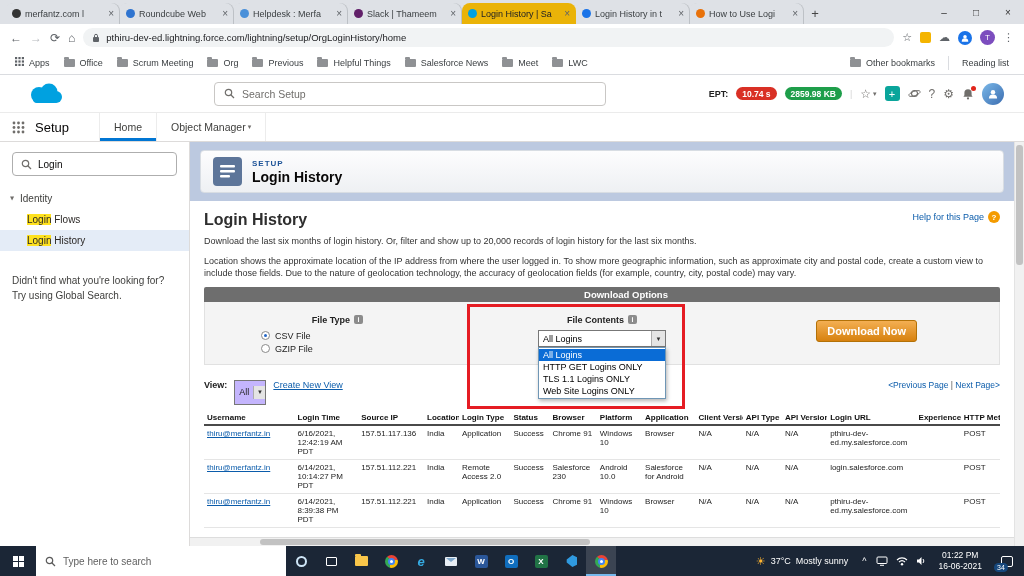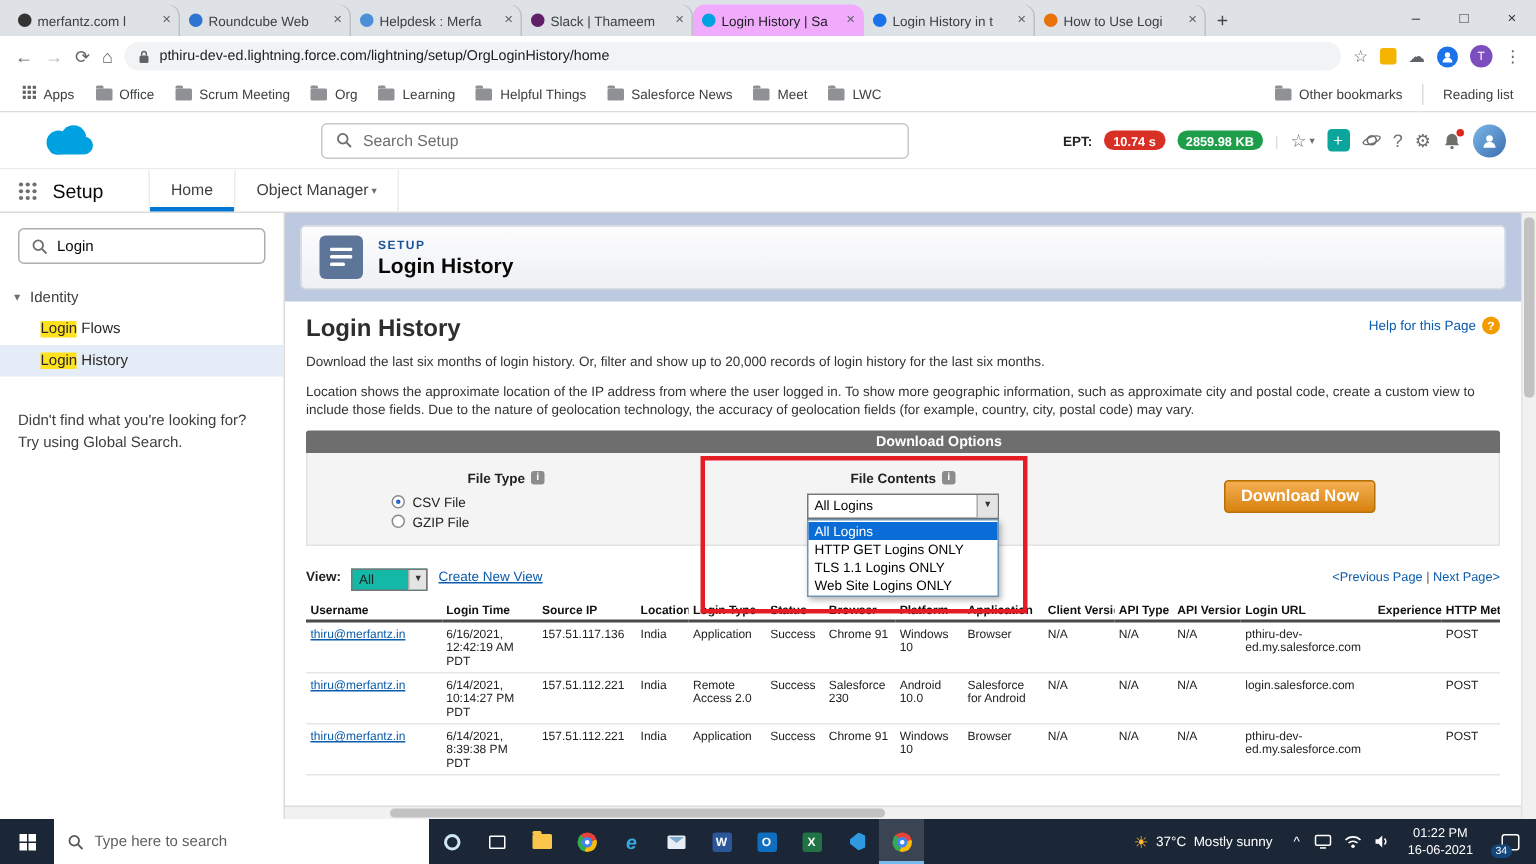--- a/index.html
+++ b/index.html
@@ -5,21 +5,21 @@
   * { margin:0; padding:0; box-sizing:border-box; }
   html,body { width:1024px; height:576px; overflow:hidden; }
   body { font-family:"Liberation Sans", sans-serif; background:#fff; }
   #screen { position:relative; width:1024px; height:576px; display:flex; flex-direction:column; background:#fff; }
 
   
   .tabstrip { height:24px; background:#dee1e6; display:flex; align-items:flex-end; padding-left:6px; flex:none; }
   .tabs { display:flex; height:21px; }
   .tab { width:114px; display:flex; align-items:center; gap:4px; padding:0 6px; font-size:9px; color:#3c4043; border-radius:8px 8px 0 0; }
   .tab:not(.active) { box-shadow:inset -1px 0 0 #bdc1c6; }
-  .tab.active { background:#f0abfc; color:#202124; box-shadow:none; }
+  .tab.active { background:#eab308; color:#202124; box-shadow:none; }
   .favicon { width:9px; height:9px; border-radius:50%; flex:none; }
   .tab-label { flex:1; white-space:nowrap; overflow:hidden; }
   .tab-close { font-size:10px; color:#5f6368; flex:none; }
   .newtab { width:22px; height:21px; display:flex; align-items:center; justify-content:center; font-size:13px; color:#454545; }
   .wincontrols { margin-left:auto; display:flex; height:24px; }
   .wc { width:32px; display:flex; align-items:center; justify-content:center; font-size:10px; color:#333; }
 
   
   .addrbar { height:27px; background:#fff; display:flex; align-items:center; gap:8px; padding:0 10px; flex:none; }
   .navic { font-size:12px; color:#5f6368; }
@@ -108,21 +108,21 @@
   .selarrow { width:14px; height:15px; background:#e4e4e4; border-left:1px solid #adadad; display:flex; align-items:center; justify-content:center; font-size:6px; color:#333; flex:none; }
   .opts { position:absolute; top:17px; left:0; width:128px; background:#fff; border:1px solid #6f96b5; box-shadow:1px 2px 4px rgba(0,0,0,.3); z-index:6; list-style:none; margin:0; padding:1px 0; }
   .opts li { font-size:9px; color:#000; padding:1px 4px; white-space:nowrap; overflow:hidden; }
   .opts li.selected { background:var(--select-highlight,#0a6cd6); color:#fff; }
   .dl-col.dn { display:flex; align-items:center; justify-content:center; }
   .dlbtn { background-color:var(--btn-orange,#ef9010); background-image:linear-gradient(rgba(255,255,255,.28),rgba(0,0,0,.10)); border:1px solid #b37107; border-radius:3px; color:#fff; font-weight:bold; font-size:11px; padding:4px 10px; font-family:inherit; }
   .redbox { position:absolute; left:33%; top:17px; width:218px; height:105px; border:3px solid var(--annotation-red,#e51c23); z-index:7; pointer-events:none; }
 
   .view-row { margin-top:15px; display:flex; gap:7px; font-size:9px; color:#222; }
   .viewlbl { font-weight:bold; }
-  .miniselect { height:15px; border:1px solid #777; background:#14b8a6; display:inline-flex; align-items:center; font-size:9px; padding-left:4px;gap:19px; }
+  .miniselect { height:25px; border:1px solid #777; background:#c4b5fd; display:inline-flex; align-items:center; font-size:9px; padding-left:4px; }
   .miniselect .selarrow { height:13px; width:12px; margin-left:4px; }
   .cnv { color:var(--link-blue,#0b5cab); text-decoration:underline; }
   .pager { margin-left:auto; font-size:8.5px; color:#555; }
   .pager span.pglink { color:var(--link-blue,#0b5cab); }
 
   table.lh { width:100%; border-collapse:collapse; table-layout:fixed; margin-top:6px; }
   .lh th { font-size:8px; font-weight:bold; color:#111; text-align:left; padding:2px 3px; border-bottom:2px solid #4a4a4a; white-space:nowrap; overflow:hidden; vertical-align:bottom; }
   .lh td { font-size:8px; color:#222; padding:3px; border-bottom:1px solid #e5e5e5; vertical-align:top; overflow:hidden; word-wrap:break-word; }
   .lh td.ulink { color:var(--link-blue,#0b5cab); text-decoration:underline; }
 
@@ -263,21 +263,21 @@
         <div class="bm">
           <span class="bmfold"></span>
           <span>Scrum Meeting</span>
         </div>
         <div class="bm">
           <span class="bmfold"></span>
           <span>Org</span>
         </div>
         <div class="bm">
           <span class="bmfold"></span>
-          <span>Learning</span>
+          <span>Previous</span>
         </div>
         <div class="bm">
           <span class="bmfold"></span>
           <span>Helpful Things</span>
         </div>
         <div class="bm">
           <span class="bmfold"></span>
           <span>Salesforce News</span>
         </div>
         <div class="bm">

